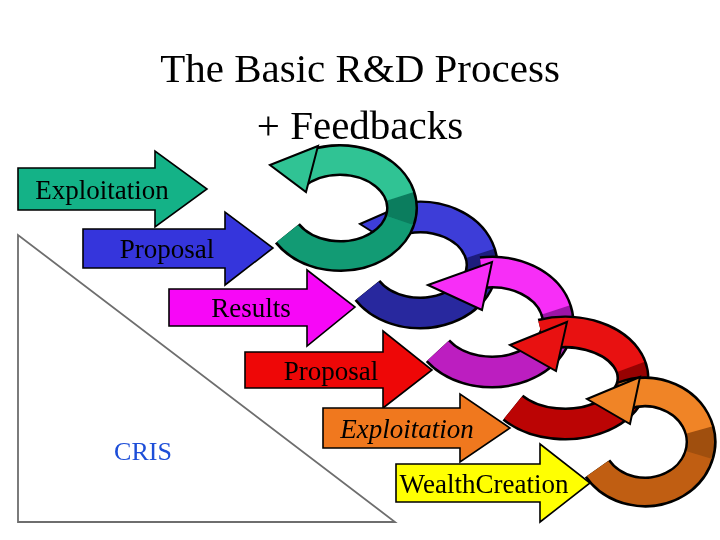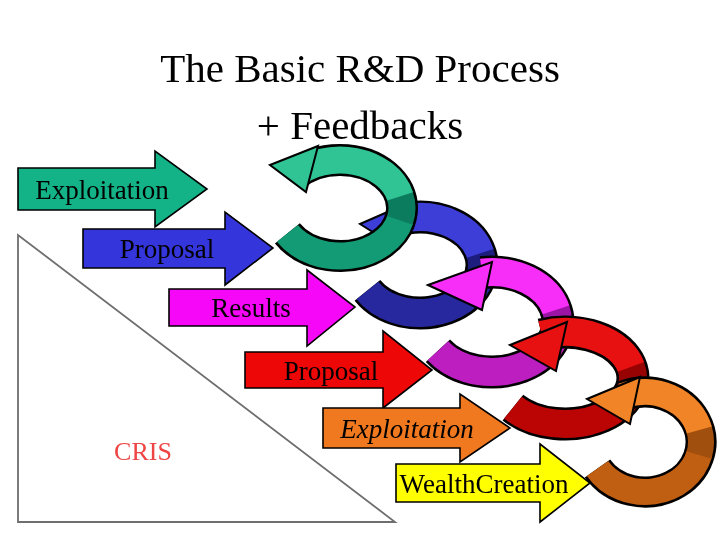--- a/index.html
+++ b/index.html
@@ -14,21 +14,21 @@
     text-align:center;color:#000;font-size:41px;line-height:1.38;
   }
   #title .tline{display:block;white-space:nowrap;}
   #diagram-svg{position:absolute;left:0;top:0;width:720px;height:540px;}
   .arrow-label{
     position:absolute;transform:translate(-50%,-50%);
     color:#000;font-size:27px;white-space:nowrap;
   }
   #cris-label{
     position:absolute;transform:translate(-50%,-50%);
-    color:#ef4444;font-size:26px;
+    color:#1d4ed8;font-size:26px;
   }
 </style>
 </head>
 <body>
 
 <div id="slide">
   <div id="title">
     <span class="tline">The Basic R&amp;D Process</span>
     <span class="tline">+ Feedbacks</span>
   </div>

